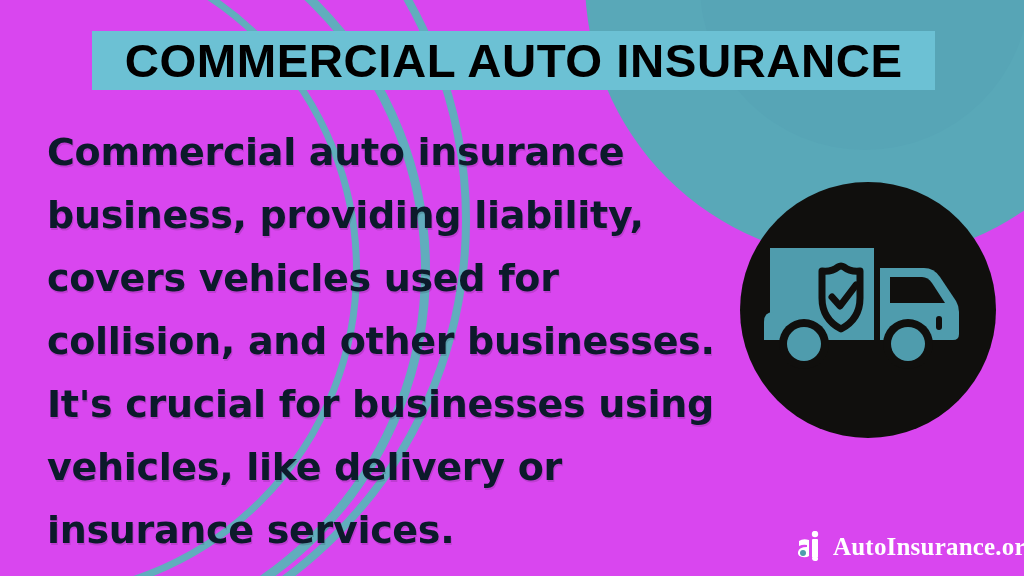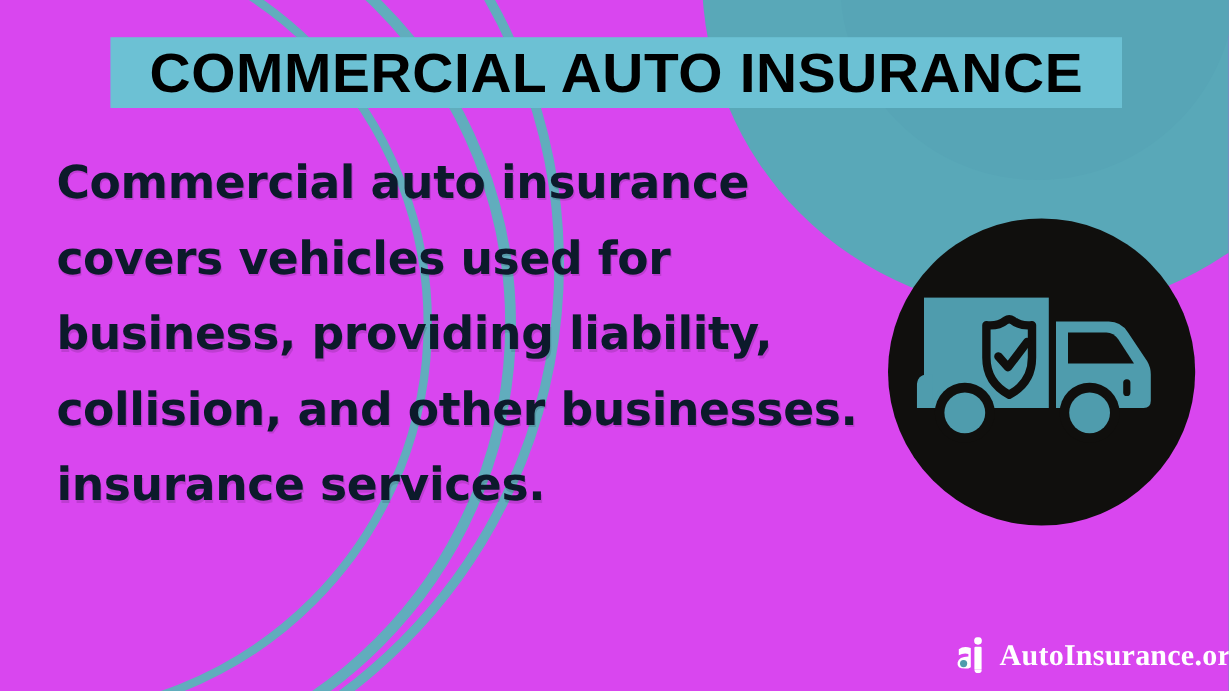--- a/index.html
+++ b/index.html
@@ -146,23 +146,25 @@
     <div class="arc arc-b"></div>
     <div class="arc arc-c"></div>
   </div>
 
   <div id="title-band">
     <div id="title-text">COMMERCIAL AUTO INSURANCE</div>
   </div>
 
   <div id="body-copy">
     <div class="body-line">Commercial auto insurance</div>
+    <div class="body-line">business, providing liability,</div>
     <div class="body-line">covers vehicles used for</div>
-    <div class="body-line">business, providing liability,</div>
     <div class="body-line">collision, and other businesses.</div>
+    <div class="body-line">It's crucial for businesses using</div>
+    <div class="body-line">vehicles, like delivery or</div>
     <div class="body-line">insurance services.</div>
   </div>
 
   <div id="truck-badge">
     <div id="truck-circle"></div>
     <svg id="truck-svg" viewBox="0 0 208 132">
 
       <rect x="6" y="4" width="104" height="92" fill="#4f9cad"></rect>
 
       <path d="M0 78 q0 -10 9 -10 l4 0 l0 28 l-13 0 z" fill="#4f9cad"></path>

